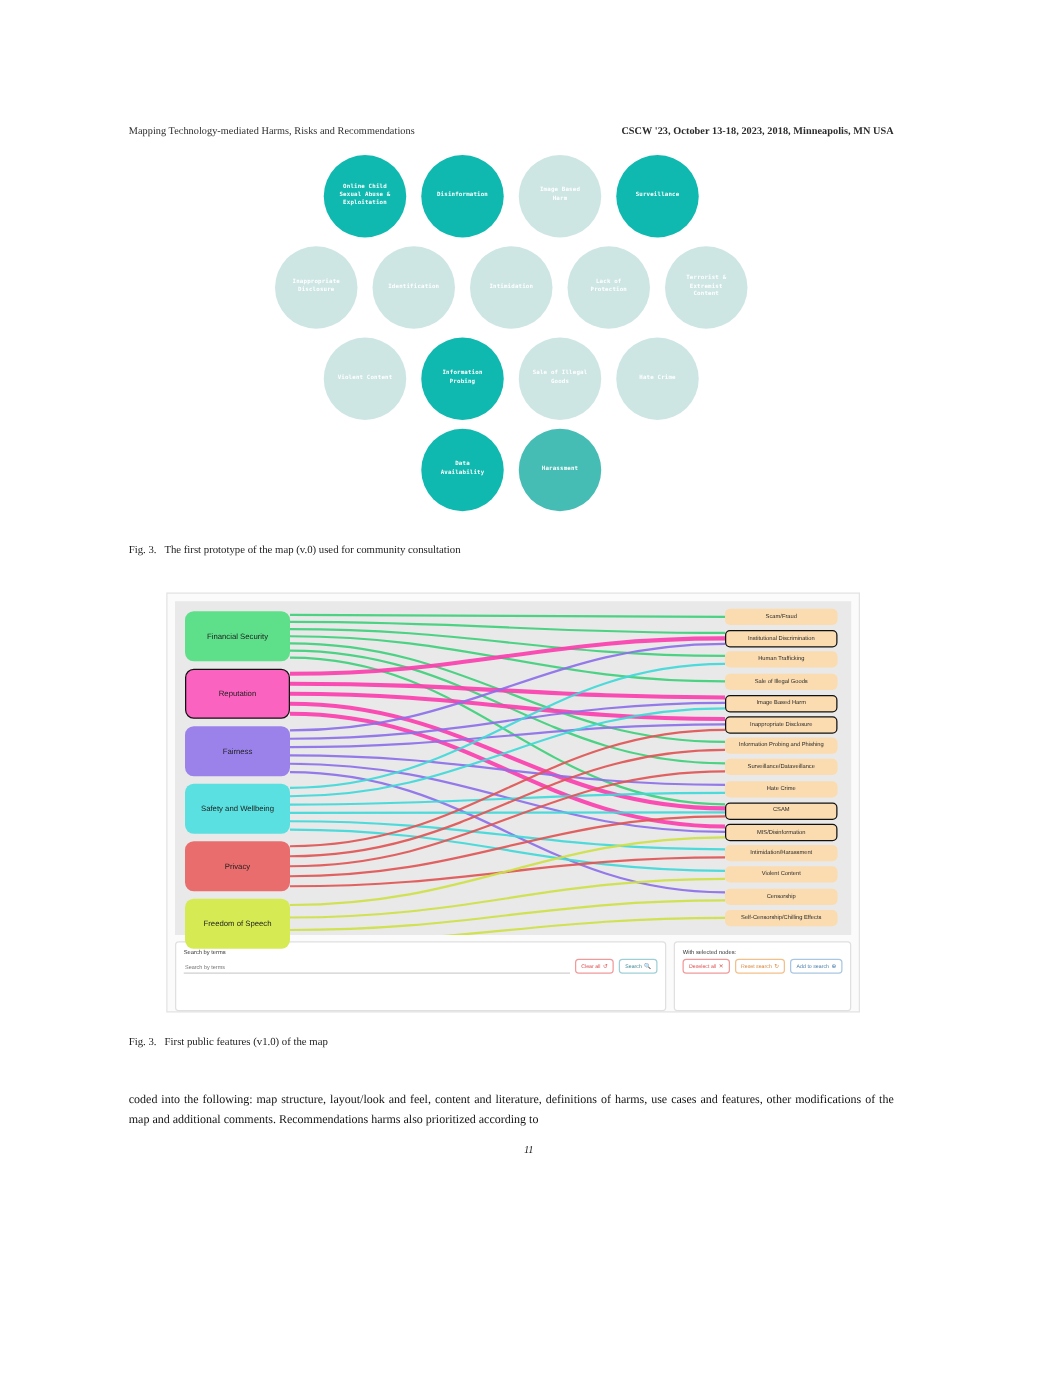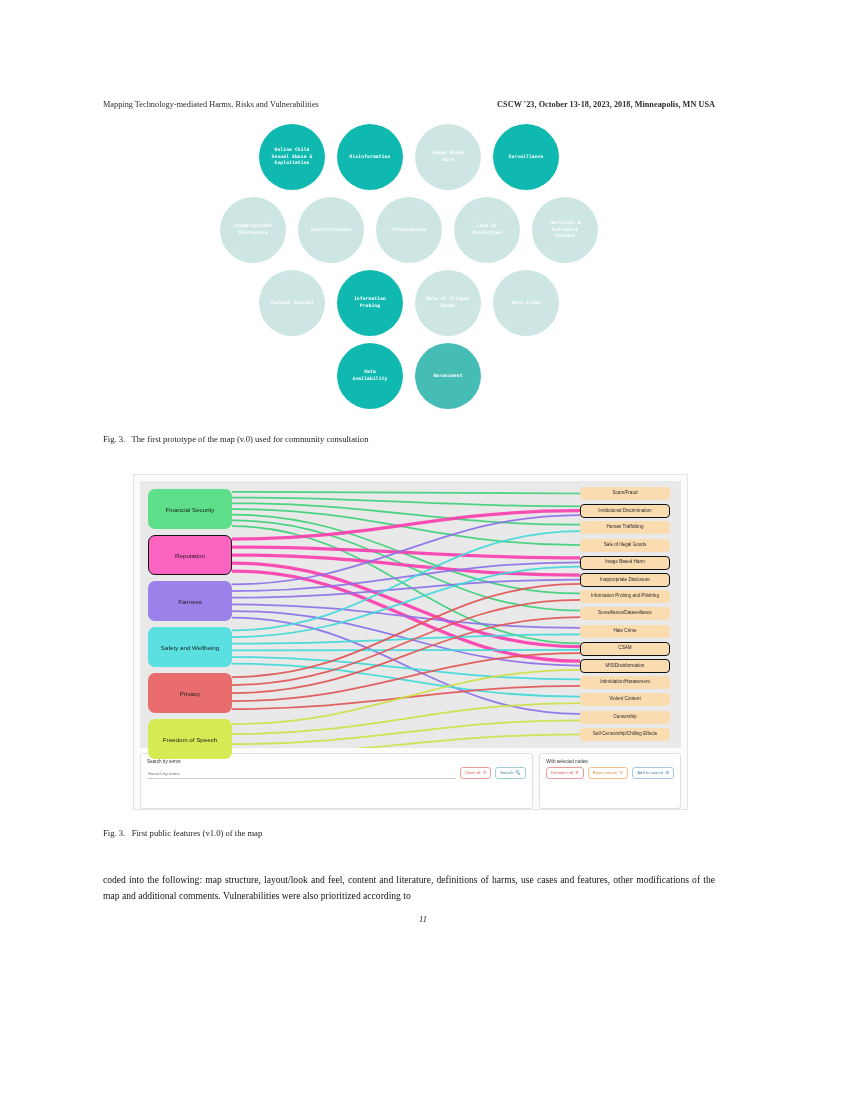--- a/index.html
+++ b/index.html
@@ -216,21 +216,21 @@
     text-align: center;
     font-size: 8.4px;
     color: #1c1c1c;
     font-style: italic;
   }
 </style>
 </head>
 <body>
 
 <div class="runhead">
-  <span class="left">Mapping Technology-mediated Harms, Risks and Vulnerabilities</span>
+  <span class="left">Mapping Technology-mediated Harms, Risks and Recommendations</span>
   <span class="right">CSCW '23, October 13-18, 2023, 2018, Minneapolis, MN USA</span>
 </div>
 
 <div class="fig3" id="fig3">
     <div class="bubble-row">
       <div class="bubble solid">Online Child<br>Sexual Abuse &amp;<br>Exploitation</div>
       <div class="bubble solid">Disinformation</div>
       <div class="bubble faint">Image Based<br>Harm</div>
       <div class="bubble solid">Surveillance</div>
     </div>
@@ -395,14 +395,14 @@
     </div>
   </div>
 </div>
 
 <div class="caption" style="top:828px">
   <span class="lbl">Fig. 3.</span>
   &nbsp;
   <span>First public features (v1.0) of the map</span>
 </div>
 
-<div class="bodytext">coded into the following: map structure, layout/look and feel, content and literature, definitions of harms, use cases and features, other modifications of the map and additional comments. Vulnerabilities were also prioritized according to</div>
+<div class="bodytext">coded into the following: map structure, layout/look and feel, content and literature, definitions of harms, use cases and features, other modifications of the map and additional comments. Recommendations harms also prioritized according to</div>
 <div class="pagenum">11</div>
 
 </body></html>

